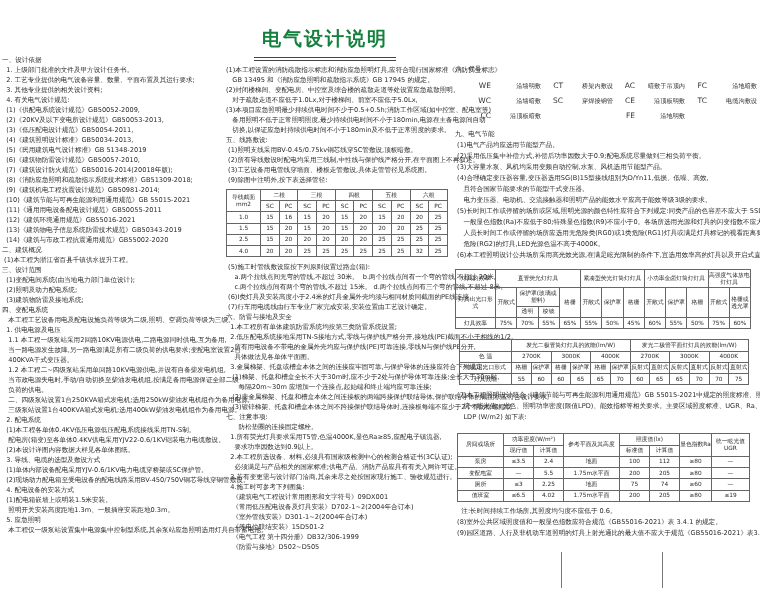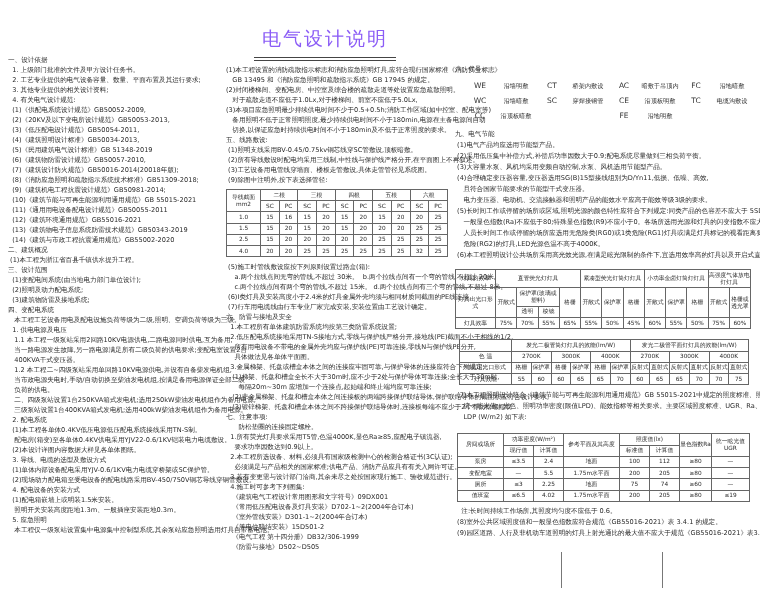--- a/index.html
+++ b/index.html
@@ -1,35 +1,35 @@
 <!DOCTYPE html>
 <html><head>
 <meta charset="utf-8">
 <style>
   html,body{margin:0;padding:0;width:760px;height:608px;overflow:hidden;background:#fff;
     font-family:"DejaVu Sans",sans-serif;color:#2b2b2b;position:relative}
   .title-wrap{position:absolute;left:235px;top:26px;width:180px;text-align:center}
-  .title{display:inline-block;font-size:19px;font-weight:normal;letter-spacing:2px;color:#8b5cf6;
+  .title{display:inline-block;font-size:19px;font-weight:bold;letter-spacing:2px;color:#15803d;
     border-bottom:4px double #444;padding:0 8px 5px}
   .col{position:absolute;font-size:6.6px}
-  .col-left{left:8px;top:55px;width:221px}
+  .col-left{left:2px;top:55px;width:221px}
   .col-mid{left:226px;top:65px;width:228px}
   .col-right{left:455px;top:64px;width:312px}
   .tline{white-space:pre;line-height:10px;height:10px}
   .col-right .tline{line-height:11px;height:11px}
   table{border-collapse:collapse;table-layout:fixed}
   .dtable{margin:4px 0 5px}
   .dtable th,.dtable td{border:1px solid #666;font-size:5.8px;font-weight:normal;
     text-align:center;padding:1.5px 0;line-height:1.25;overflow:hidden}
   #tableA{width:222px}
   #tableB1{width:296px;margin-top:8px}
   #tableB2{width:290px;margin:10px 0 5px 4px}
   #tableC{width:292px;margin:10px 0 4px 2px}
   .legend-table{width:288px;margin:3px 0 6px 14px}
-  .legend-table td{font-size:6.2px;text-align:center;padding:3px 0;line-height:1.2}
+  .legend-table td{font-size:6.2px;text-align:right;padding:3px 0;line-height:1.2}
   .legend-table td:nth-child(odd){font-size:7.5px;width:22px;color:#333}
   .legend-table td:nth-child(even){width:50px}
   .vline{position:absolute;top:552px;height:36px;width:1px;background:#777}
 </style>
 </head>
 <body>
 
 <div class="title-wrap">
   <div class="title">电气设计说明</div>
 </div>

